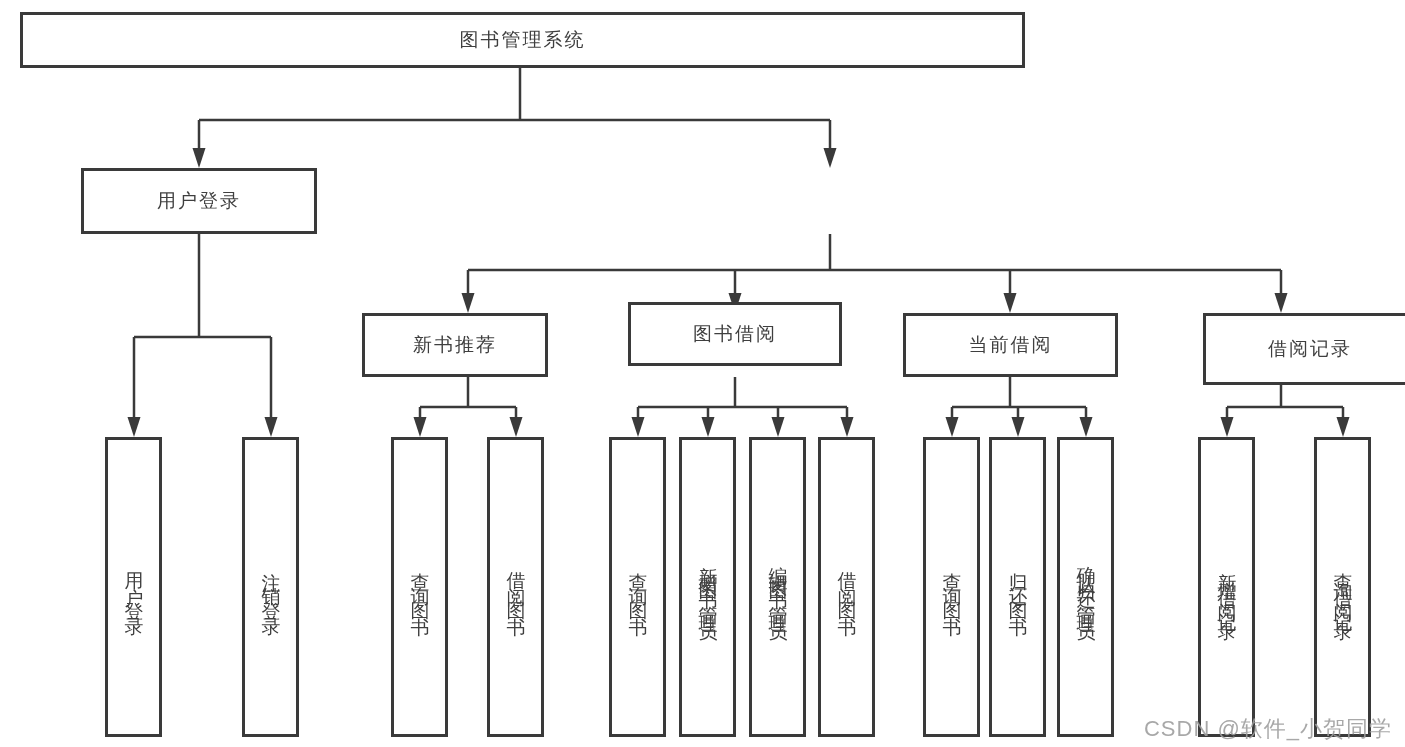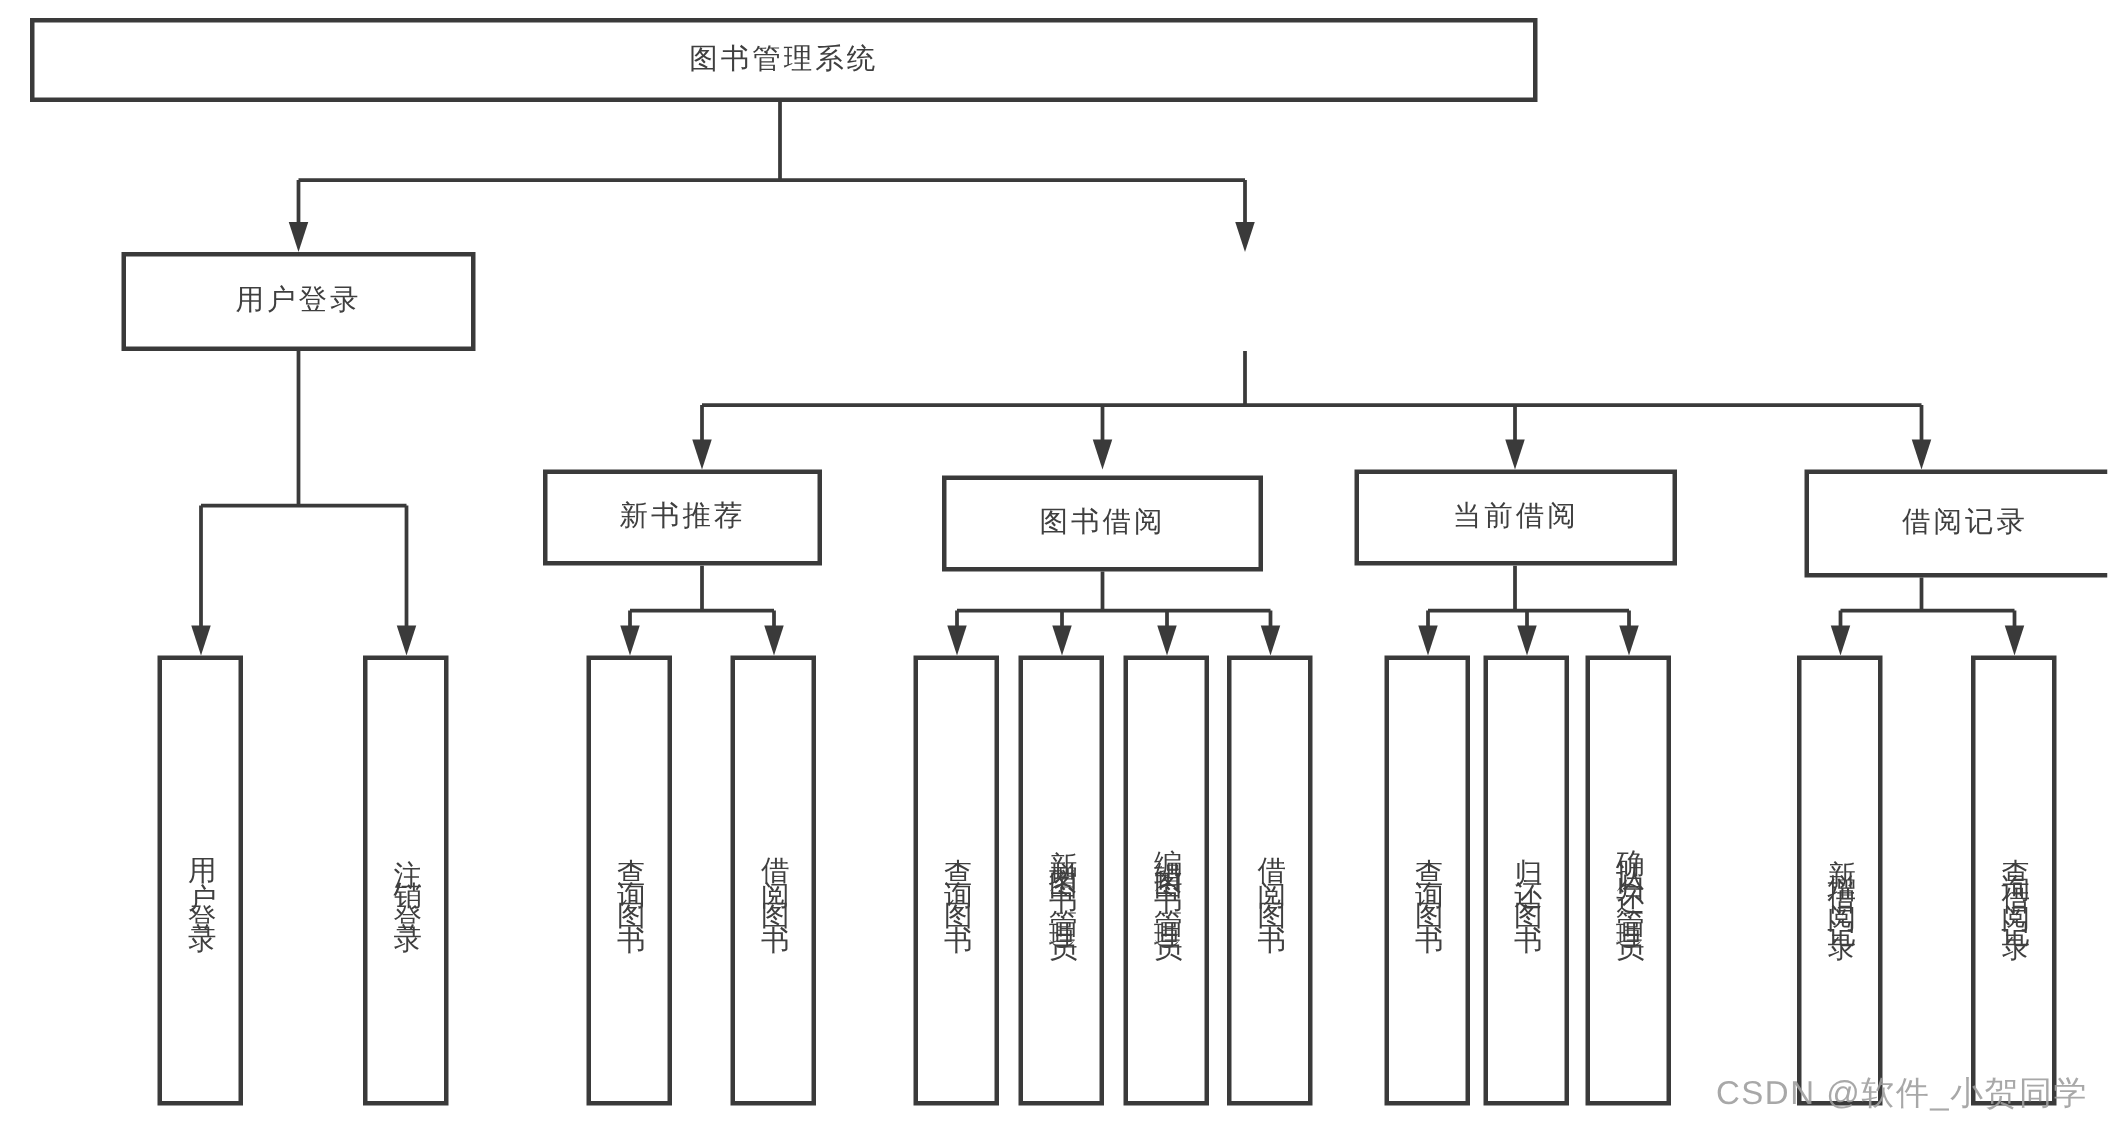--- a/index.html
+++ b/index.html
@@ -118,21 +118,21 @@
       <line x1="1343" y1="407" x2="1343" y2="418"></line>
       <polygon points="1336.5,417 1349.5,417 1343,437" fill="#3a3a3a" stroke="none"></polygon>
     </g>
   </svg>
 
   <div class="box" style="left:20px;top:12px;width:1005px;height:56px;">图书管理系统</div>
 
   <div class="box" style="left:81px;top:168px;width:236px;height:66px;">用户登录</div>
 
   <div class="box" style="left:362px;top:313px;width:186px;height:64px;">新书推荐</div>
-  <div class="box" style="left:628px;top:317px;width:214px;height:64px;">图书借阅</div>
+  <div class="box" style="left:628px;top:302px;width:214px;height:64px;">图书借阅</div>
   <div class="box" style="left:903px;top:313px;width:215px;height:64px;">当前借阅</div>
   <div class="box" style="left:1203px;top:313px;width:214px;height:72px;">借阅记录</div>
 
   <div class="box v short" style="left:105px;top:437px;width:57px;height:300px;">用户登录</div>
   <div class="box v short" style="left:242px;top:437px;width:57px;height:300px;">注销登录</div>
 
   <div class="box v short" style="left:391px;top:437px;width:57px;height:300px;">查询图书</div>
   <div class="box v short" style="left:487px;top:437px;width:57px;height:300px;">借阅图书</div>
 
   <div class="box v short" style="left:609px;top:437px;width:57px;height:300px;">查询图书</div>

